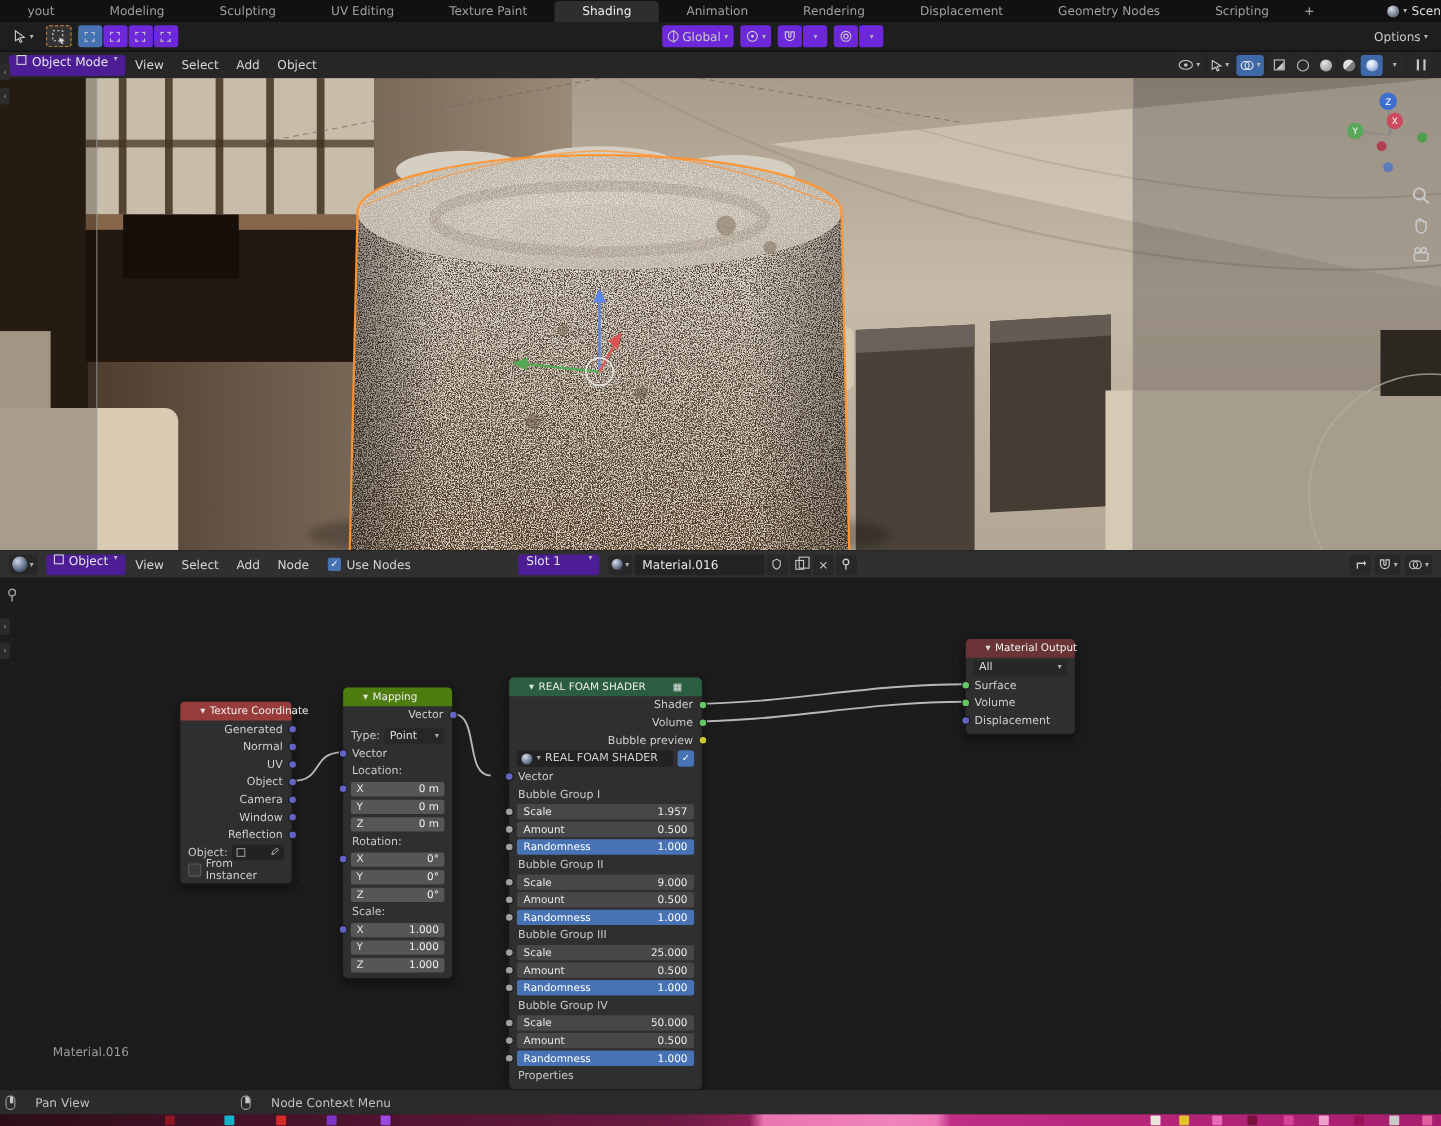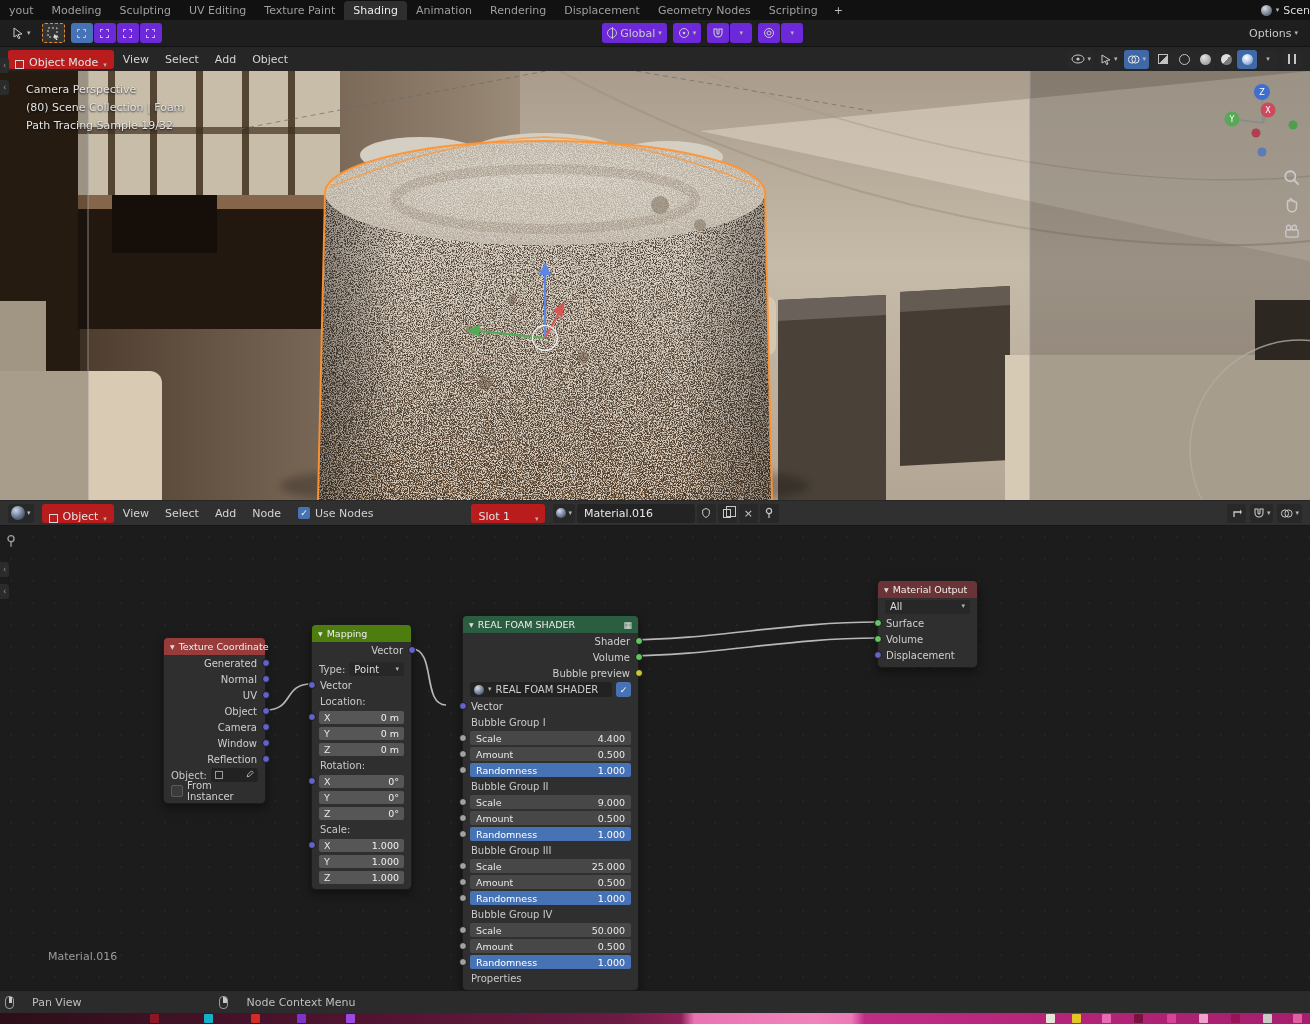--- a/index.html
+++ b/index.html
@@ -2,21 +2,21 @@
 <html><head>
 <meta charset="utf-8">
 <style>
   * { box-sizing: border-box; margin: 0; padding: 0; }
   html,body { width:1310px; height:1024px; overflow:hidden; background:#1d1d1d;
     font-family:"DejaVu Sans", sans-serif; color:#d0d0d0; }
   .chev { font-size:7px; color:#b5b5b5; line-height:1; }
 
   
   .topbar { height:20px; background:#111111; display:flex; align-items:stretch; font-size:11px; }
-  .tab { display:flex; align-items:center; padding:0 9px; color:#9f9f9f; margin-top:1px;
+  .tab { display:flex; align-items:center; padding:0 25px; color:#9f9f9f; margin-top:1px;
     border-radius:4px 4px 0 0; white-space:nowrap; }
   .tab.active { background:#2e2e2e; color:#ececec; }
   .tab.addbtn { padding:0 7px; color:#bdbdbd; }
   .topbar-spacer { flex:1; }
   .topbar-right { display:flex; align-items:center; gap:4px; color:#dcdcdc; padding-right:0; }
   .scene-ic { width:11px; height:11px; border-radius:50%;
     background:radial-gradient(circle at 35% 30%, #d8dde6, #6b7686 65%, #3a414d); }
 
   
   .toolrow { height:27px; background:#1e1e1e; border-bottom:1px solid #131313;
@@ -29,21 +29,21 @@
   .tool-btn.blue { background:#4772b3; color:#fff; }
   .seg { display:flex; gap:1px; }
   .dash-sq { width:9px; height:9px; border:1px dashed #c4c4c4; }
   .orient-ic { width:10px; height:10px; border-radius:50%; border:1px solid #c4c4c4; position:relative; }
   .orient-ic::after { content:""; position:absolute; left:4px; top:-2px; width:1px; height:12px; background:#c4c4c4; }
 
   
   .viewport { position:relative; height:453px; background:#0e0e0e; overflow:hidden; }
   .vp-header { position:absolute; top:0; left:0; right:0; height:24px; background:rgba(40,40,40,.96);
     display:flex; align-items:center; gap:2px; padding:0 8px; z-index:6; font-size:11px; }
-  .dd { display:flex; align-items:flex-end; gap:5px; background:#b91c1c; border-radius:3px;
+  .dd { display:flex; align-items:flex-start; gap:5px; background:#4c1d95; border-radius:3px;
     height:19px; padding:0 7px; color:#e2e2e2; }
   .menu { padding:0 7px; color:#d5d5d5;text-align:center; }
   .vp-right { margin-left:auto; display:flex; align-items:center; gap:4px; }
   .icon-btn { height:19px; min-width:20px; background:#282828; border-radius:3px;
     display:flex; align-items:center; justify-content:center; gap:2px; padding:0 3px; }
   .icon-btn.blue { background:#3f69a6; }
   .sph { width:11px; height:11px; border-radius:50%; }
   .sph.wire { border:1px solid #c2c2c2; }
   .sph.solid { background:radial-gradient(circle at 35% 30%, #e6e6e6, #878787); }
   .sph.mat { background:linear-gradient(135deg, #dedede 50%, #7d7d7d 50%); border-radius:50%; }
@@ -77,21 +77,21 @@
     align-items:center; justify-content:center; color:#c9c9c9; }
   .copy-ic { width:8px; height:9px; border:1px solid #c9c9c9; position:relative; background:#232323; }
   .copy-ic::before { content:""; position:absolute; left:2px; top:-4px; width:8px; height:9px; border:1px solid #c9c9c9; }
 
   
   .node-area { position:relative; height:464px; background:#1c1c1c; overflow:hidden;
     background-image:radial-gradient(#242424 1px, transparent 1px); background-size:22px 22px; }
   .wires { position:absolute; inset:0; z-index:1; pointer-events:none; }
   .node { position:absolute; background:#2f2f2f; border:1px solid #1b1b1b; border-radius:5px;
     box-shadow:0 4px 10px rgba(0,0,0,.45); font-size:10px; color:#cfcfcf; z-index:2; padding-bottom:4px; }
-  .node-header { height:17px; display:flex; align-items:center; gap:4px; padding:0 6px;
+  .node-header { height:17px; display:flex; align-items:center; gap:4px; padding:0 18px;
     border-radius:4px 4px 0 0; color:#efefef; font-size:9.5px; white-space:nowrap; }
   .tri { font-size:6px; opacity:.9; }
   .grp-icon { margin-left:auto; font-size:9px; color:#e2e2e2; }
   .nrow { position:relative; height:16px; display:flex; align-items:center; padding:0 8px; }
   .nrow.out { justify-content:flex-end;text-align:right; }
   .sock { position:absolute; width:8px; height:8px; border-radius:50%; border:1px solid #161616; top:4px; z-index:3; }
   .sock.l { left:-4.5px; } .sock.r { right:-4.5px; }
   .sock.vec { background:#6363c7; } .sock.shd { background:#63c763; }
   .sock.col { background:#c8c832; } .sock.val { background:#a1a1a1; }
   .frow { position:relative; height:16px; display:flex; align-items:center; padding:0 7px; gap:4px; }
@@ -397,25 +397,20 @@
       <line x1="545" y1="267" x2="545" y2="200" stroke="#5b86e8" stroke-width="2.2"></line>
       <polygon points="545,191 539,204 551,204" fill="#5b86e8"></polygon>
       <line x1="545" y1="267" x2="478" y2="260" stroke="#55aa55" stroke-width="2.2"></line>
       <polygon points="466,259 480,254 479,266" fill="#55aa55"></polygon>
       <line x1="545" y1="267" x2="560" y2="240" stroke="#d95555" stroke-width="2.2"></line>
       <polygon points="565,231 553,239 562,247" fill="#d95555"></polygon>
       <circle cx="545" cy="267" r="12.5" fill="rgba(255,255,255,0.05)" stroke="#ececec" stroke-width="1.4"></circle>
     </g>
   </svg>
 
-  <div class="vp-overlay">
-    <div>Camera Perspective</div>
-    <div>(80) Scene Collection | Foam</div>
-    <div>Path Tracing Sample 19/32</div>
-  </div>
 
   <div class="nav-gizmo">
     <svg width="80" height="80" viewBox="0 0 80 80">
       <line x1="39" y1="40" x2="38" y2="9" stroke="#8a8a8a" stroke-width="1.5"></line>
       <line x1="39" y1="40" x2="44" y2="27" stroke="#8a8a8a" stroke-width="1.5"></line>
       <line x1="39" y1="40" x2="8" y2="36" stroke="#8a8a8a" stroke-width="1.5"></line>
       <circle cx="38" cy="9" r="8" fill="#3e6fd0"></circle>
       <text x="38" y="12" font-size="8" fill="#fff" text-anchor="middle">Z</text>
       <circle cx="44" cy="27" r="7.5" fill="#cc4a5e"></circle>
       <text x="44" y="30" font-size="8" fill="#fff" text-anchor="middle">X</text>
@@ -683,21 +678,21 @@
     <div class="nrow">
         <i class="sock l vec"></i>
         <span>Vector</span>
       </div>
 
     <div class="glabel">Bubble Group I</div>
     <div class="frow">
         <i class="sock l val"></i>
         <div class="fslider">
           <span>Scale</span>
-          <span>4.400</span>
+          <span>1.957</span>
         </div>
       </div>
     <div class="frow">
         <i class="sock l val"></i>
         <div class="fslider">
           <span>Amount</span>
           <span>0.500</span>
         </div>
       </div>
     <div class="frow">

